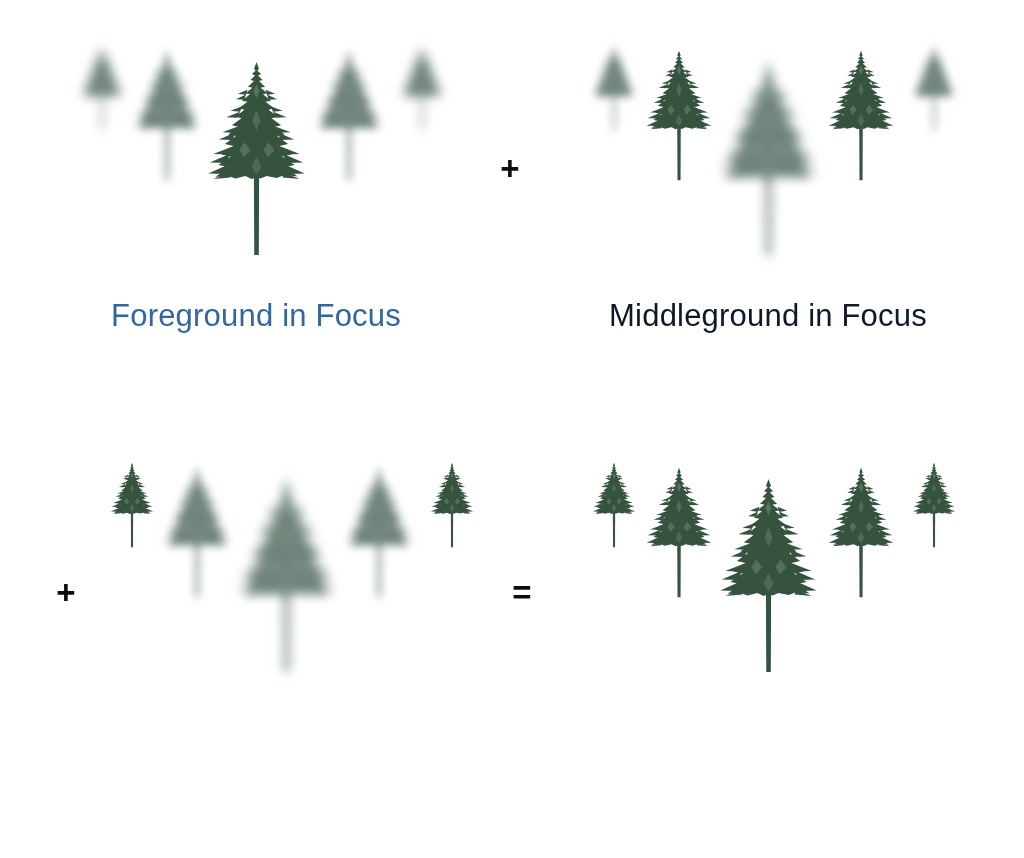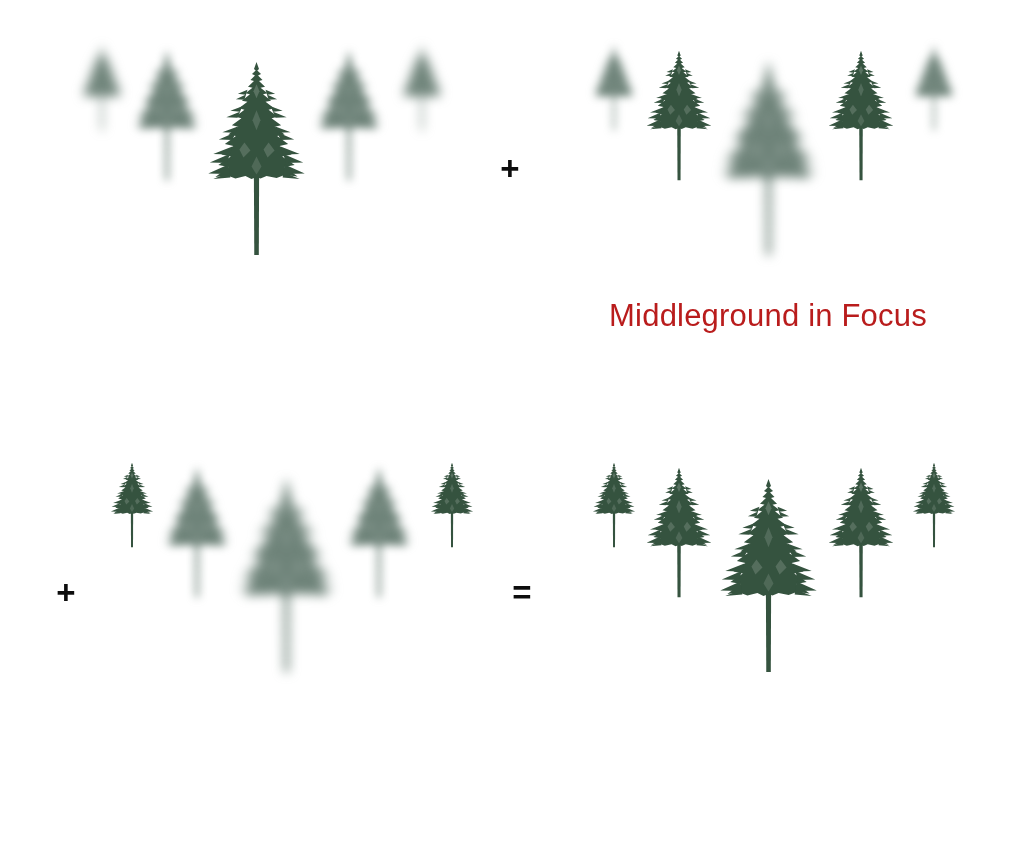--- a/index.html
+++ b/index.html
@@ -150,20 +150,21 @@
           <svg viewBox="0 0 100 200" style="fill: rgb(110, 131, 121);">
             <use href="#conifer"></use>
           </svg>
         </span>
       <span class="tree blur-lg" style="left: 400px; top: 42px; width: 44px; height: 92px;">
           <svg viewBox="0 0 100 200" style="fill: rgb(110, 131, 121);">
             <use href="#conifer"></use>
           </svg>
         </span>
     </div>
+    <div class="caption caption-top" style="color: rgb(51, 102, 160);">Foreground in Focus</div>
   </div>
 
   <div class="panel panel-tr">
     <div class="scene">
       <span class="tree blur-md" style="left: 80px; top: 42px; width: 44px; height: 92px;">
           <svg viewBox="0 0 100 200" style="fill: rgb(110, 131, 121);">
             <use href="#conifer"></use>
           </svg>
         </span>
       <span class="tree blur-0" style="left: 131px; top: 48px; width: 72px; height: 135px;">
@@ -180,21 +181,21 @@
           <svg viewBox="0 0 100 200" style="fill: rgb(53, 83, 63);">
             <use href="#conifer"></use>
           </svg>
         </span>
       <span class="tree blur-md" style="left: 400px; top: 42px; width: 44px; height: 92px;">
           <svg viewBox="0 0 100 200" style="fill: rgb(110, 131, 121);">
             <use href="#conifer"></use>
           </svg>
         </span>
     </div>
-    <div class="caption caption-top" style="color: #b91c1c;">Middleground in Focus</div>
+    <div class="caption caption-top" style="color: #0f172a;">Middleground in Focus</div>
   </div>
 
   <div class="panel panel-bl">
     <div class="scene">
       <span class="tree blur-0" style="left: 110px; top: 30px; width: 44px; height: 92px;">
           <svg viewBox="0 0 100 200" style="fill: rgb(53, 83, 63);">
             <use href="#conifer"></use>
           </svg>
         </span>
       <span class="tree blur-md" style="left: 161px; top: 36px; width: 72px; height: 135px;">

